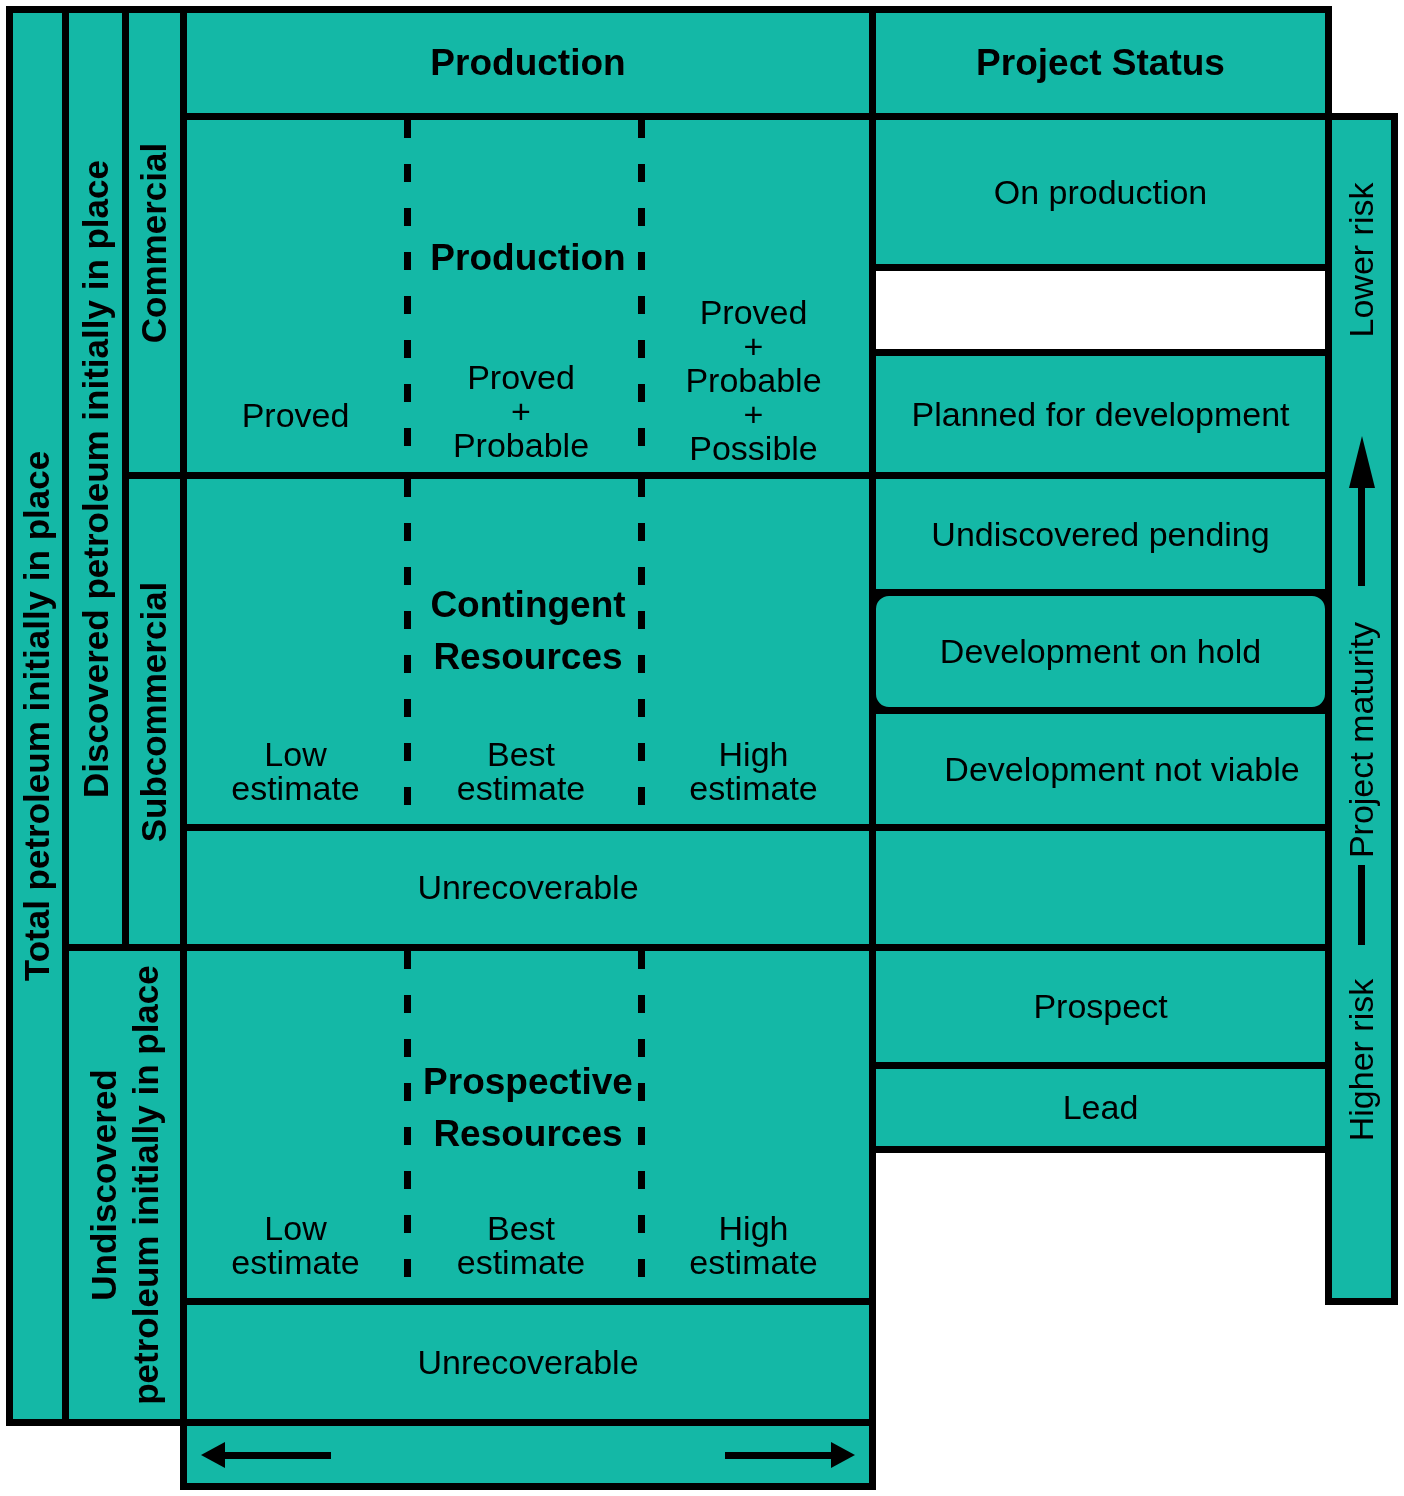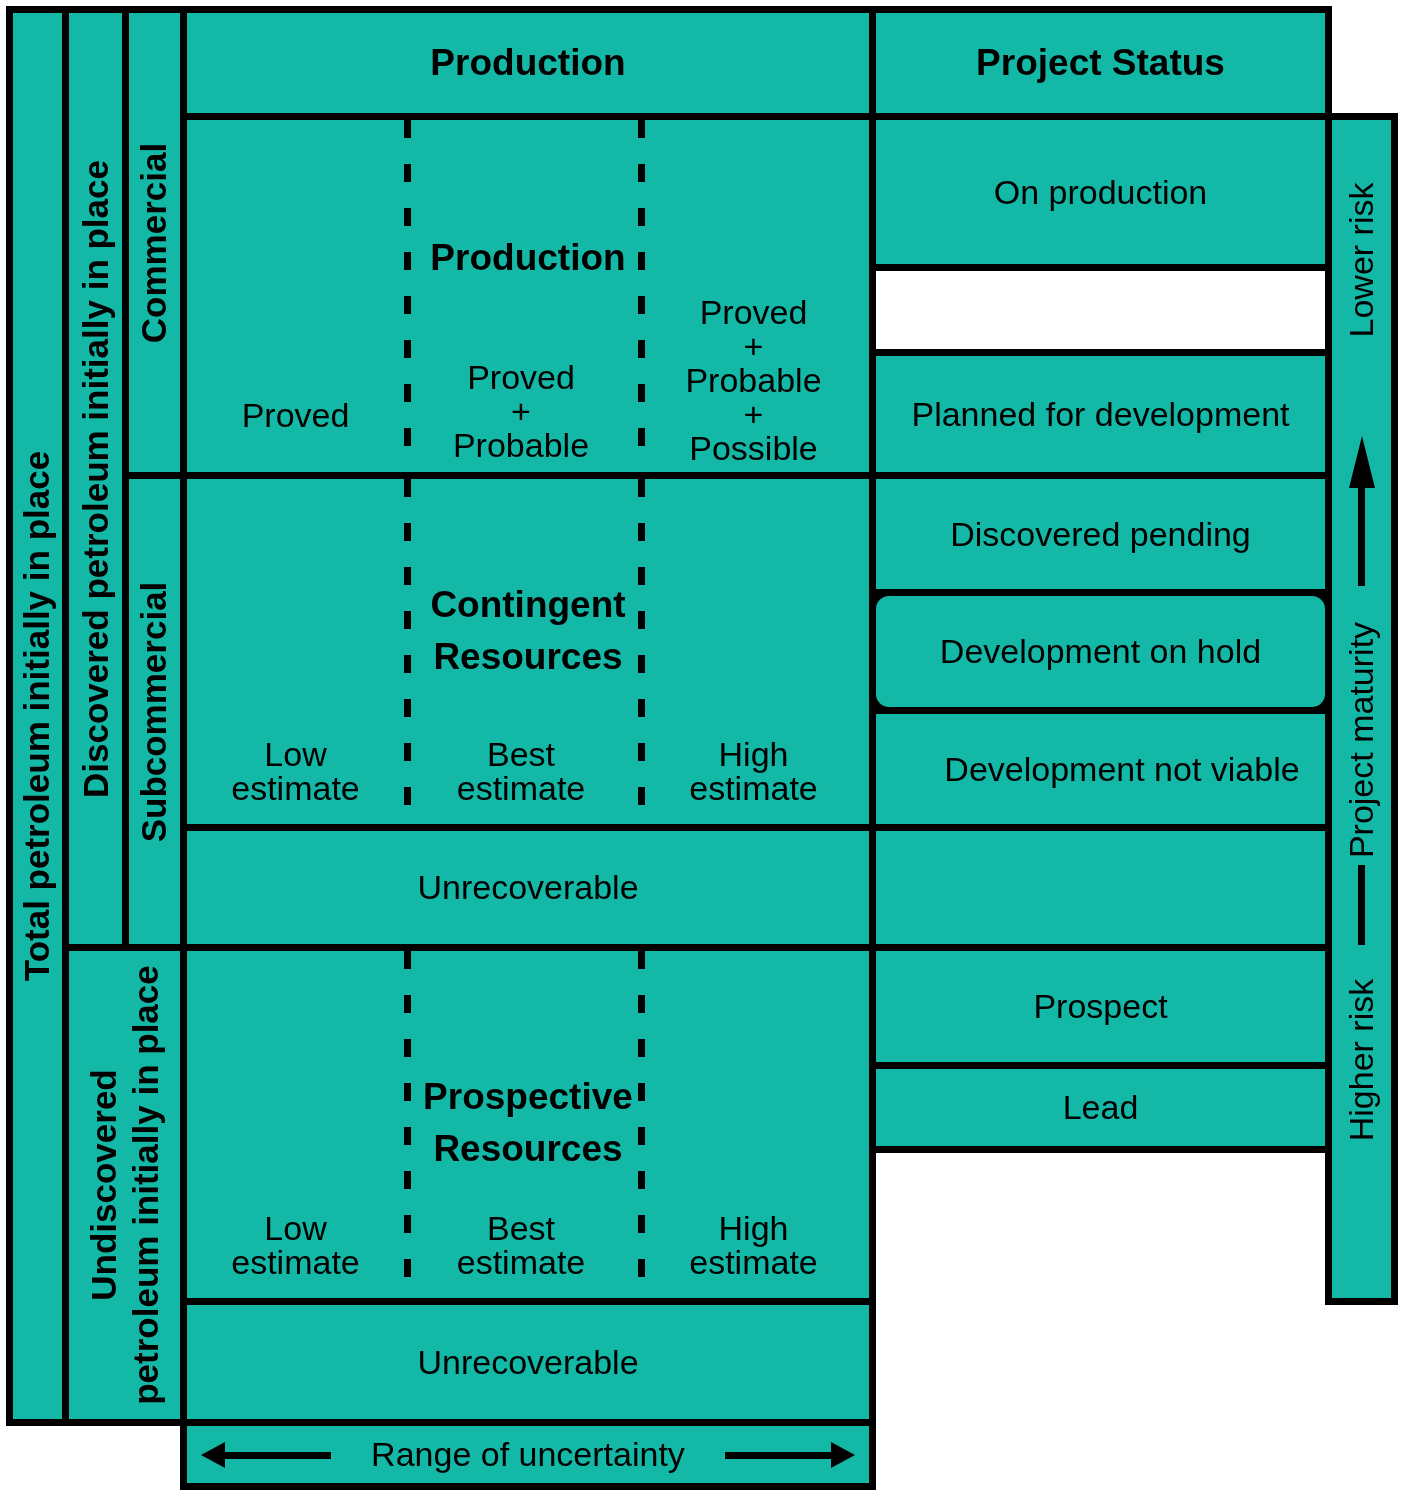--- a/index.html
+++ b/index.html
@@ -112,50 +112,49 @@
 estimate</div>
   </div>
 
   <div class="box flexc" style="left:180px; top:824px; width:696px; height:127px;">
     <div class="rowlabel">Unrecoverable</div>
   </div>
 
   <div class="box" style="left:180px; top:944px; width:696px; height:361px;">
     <div class="dash" style="left:217px;"></div>
     <div class="dash" style="left:451px;"></div>
-    <div class="boxtitle" style="top:120px;">Prospective
+    <div class="boxtitle" style="top:105px;">Prospective
 Resources</div>
     <div class="collabel" style="left:0; width:217px; bottom:19px;">Low
 estimate</div>
     <div class="collabel" style="left:217px; width:234px; bottom:19px;">Best
 estimate</div>
     <div class="collabel" style="left:451px; width:231px; bottom:19px;">High
 estimate</div>
   </div>
 
   <div class="box flexc" style="left:180px; top:1298px; width:696px; height:128px;">
     <div class="rowlabel">Unrecoverable</div>
   </div>
 
   <div class="box flexc" style="left:180px; top:1419px; width:696px; height:71px;">
     <div class="head-left" style="left:14px; top:16px;"></div>
     <div class="shaft-h" style="left:38px; top:26px; width:106px;"></div>
-    <div class="rowlabel">Range of uncertainty</div>
     <div class="shaft-h" style="right:38px; top:26px; width:106px;"></div>
     <div class="head-right" style="right:14px; top:16px;"></div>
   </div>
 
   <div class="box flexc" style="left:869px; top:113px; width:463px; height:158px;">
     <div class="rowlabel">On production</div>
   </div>
   <div class="box flexc" style="left:869px; top:349px; width:463px; height:130px;text-align:right;">
     <div class="rowlabel">Planned for development</div>
   </div>
   <div class="box flexc" style="left:869px; top:472px; width:463px; height:124px;">
-    <div class="rowlabel">Discovered pending</div>
+    <div class="rowlabel">Undiscovered pending</div>
   </div>
   <div class="box flexc" style="left:869px; top:589px; width:463px; height:125px;border-radius:20px;">
     <div class="rowlabel">Development on hold</div>
   </div>
   <div class="box flexc" style="left:869px; top:707px; width:506px; height:124px;">
     <div class="rowlabel">Development not viable</div>
   </div>
   <div class="box flexc" style="left:869px; top:824px; width:463px; height:127px;">
     <div class="rowlabel"></div>
   </div>

